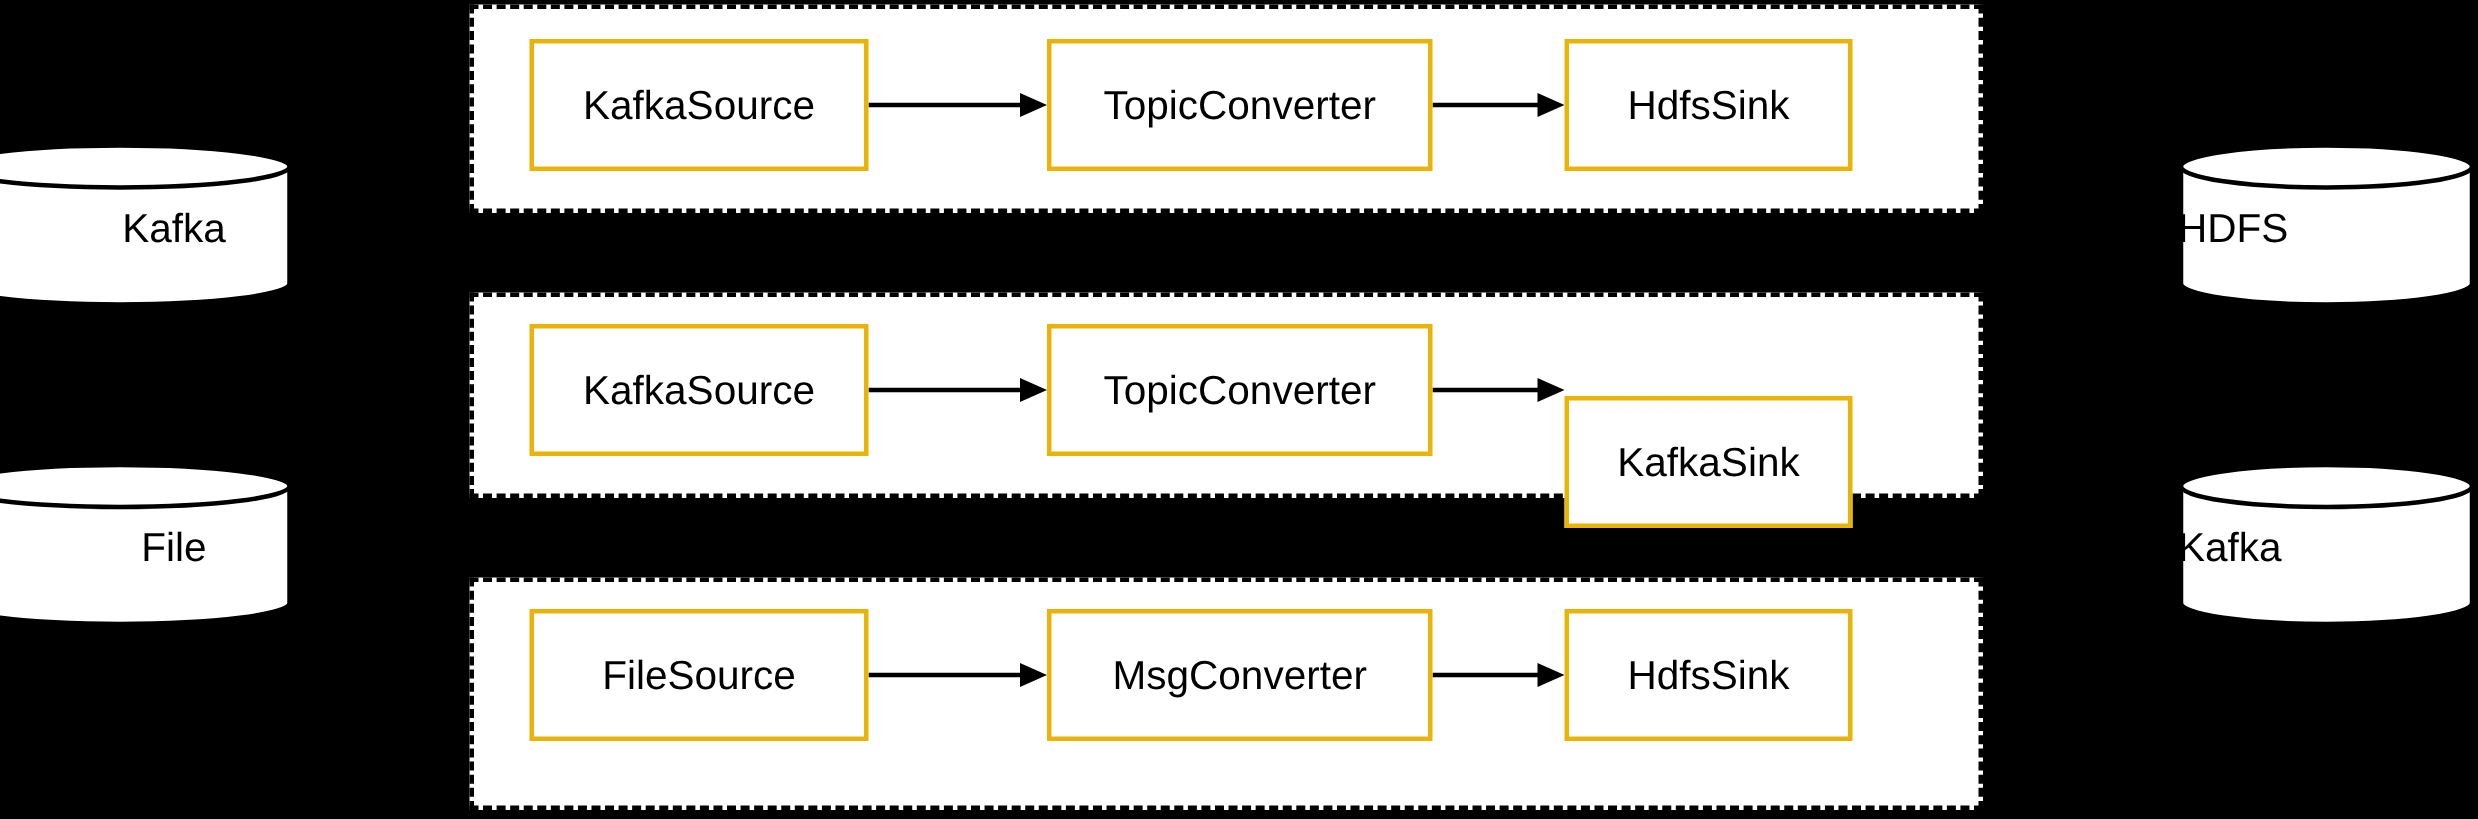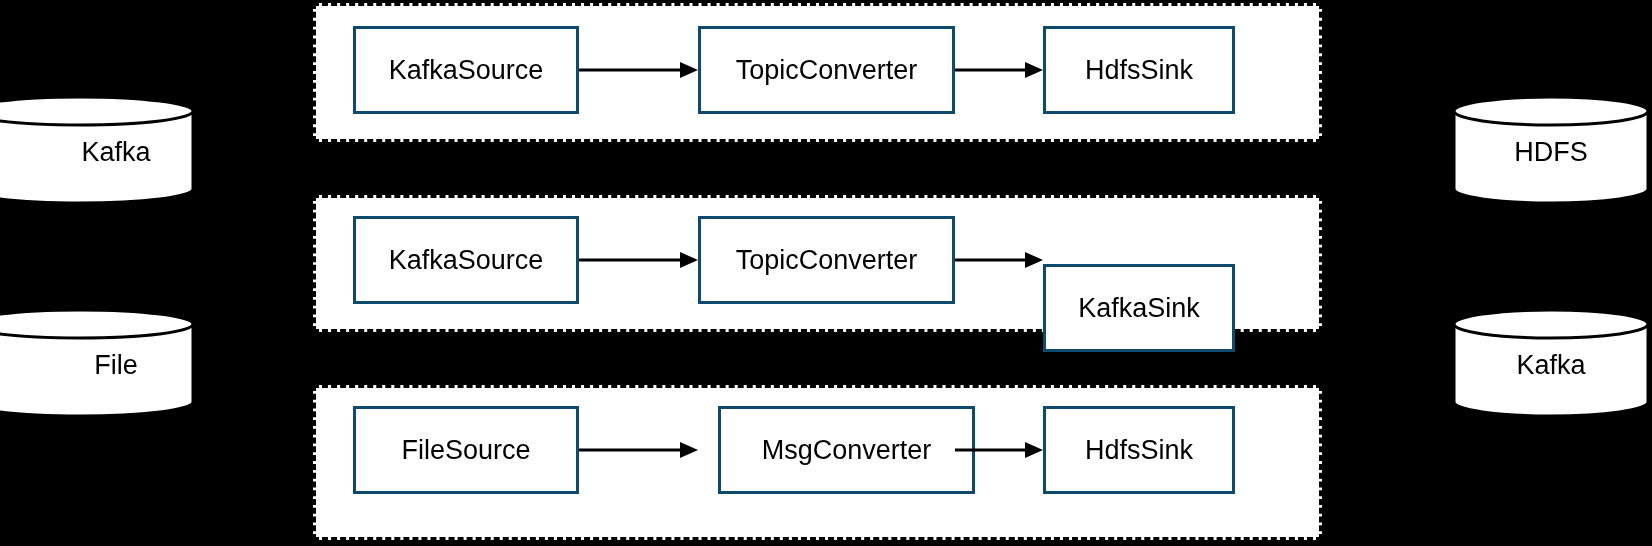--- a/index.html
+++ b/index.html
@@ -24,21 +24,21 @@
     position: absolute;
     background: #ffffff;
     border: 3px dashed #000000;
     box-sizing: border-box;
   }
 
   
   .component {
     position: absolute;
     background: #ffffff;
-    border: 3px solid #0c4a6e;
+    border: 3px solid #eab308;
     box-sizing: border-box;
     display: flex;
     align-items: center;
     justify-content: center;
   }
   .component-label {
     font-family: "Liberation Sans", sans-serif;
     font-size: 27px;
     color: #000000;
     line-height: 1;
@@ -55,21 +55,21 @@
 
   
   .cylinder {
     position: absolute;
   }
   .cylinder svg { display: block; }
   .cylinder-label {
     position: absolute;
     left: 0;
     width: 100%;
-    text-align: center;
+    text-align: left;
     font-family: "Liberation Sans", sans-serif;
     font-size: 27px;
     color: #000000;
     line-height: 1;
     white-space: nowrap;
   }
   .cylinder.clip-left .cylinder-label {
     text-align: center;
   }
 </style>
@@ -175,21 +175,21 @@
     <span class="component-label">FileSource</span>
   </div>
 
   <div class="arrow" style="left:579px; top:438px; width:119px;">
     <svg width="119" height="24" viewBox="0 0 119 24">
       <line x1="0" y1="12" x2="104" y2="12" stroke="#000000" stroke-width="3"></line>
       <polygon points="119,12 101,4 101,20" fill="#000000"></polygon>
     </svg>
   </div>
 
-  <div class="component" style="left:698px; top:406px; width:257px; height:88px;margin-left:20px;">
+  <div class="component" style="left:698px; top:406px; width:257px; height:88px;">
     <span class="component-label">MsgConverter</span>
   </div>
 
   <div class="arrow" style="left:955px; top:438px; width:88px;">
     <svg width="88" height="24" viewBox="0 0 88 24">
       <line x1="0" y1="12" x2="73" y2="12" stroke="#000000" stroke-width="3"></line>
       <polygon points="88,12 70,4 70,20" fill="#000000"></polygon>
     </svg>
   </div>
 

